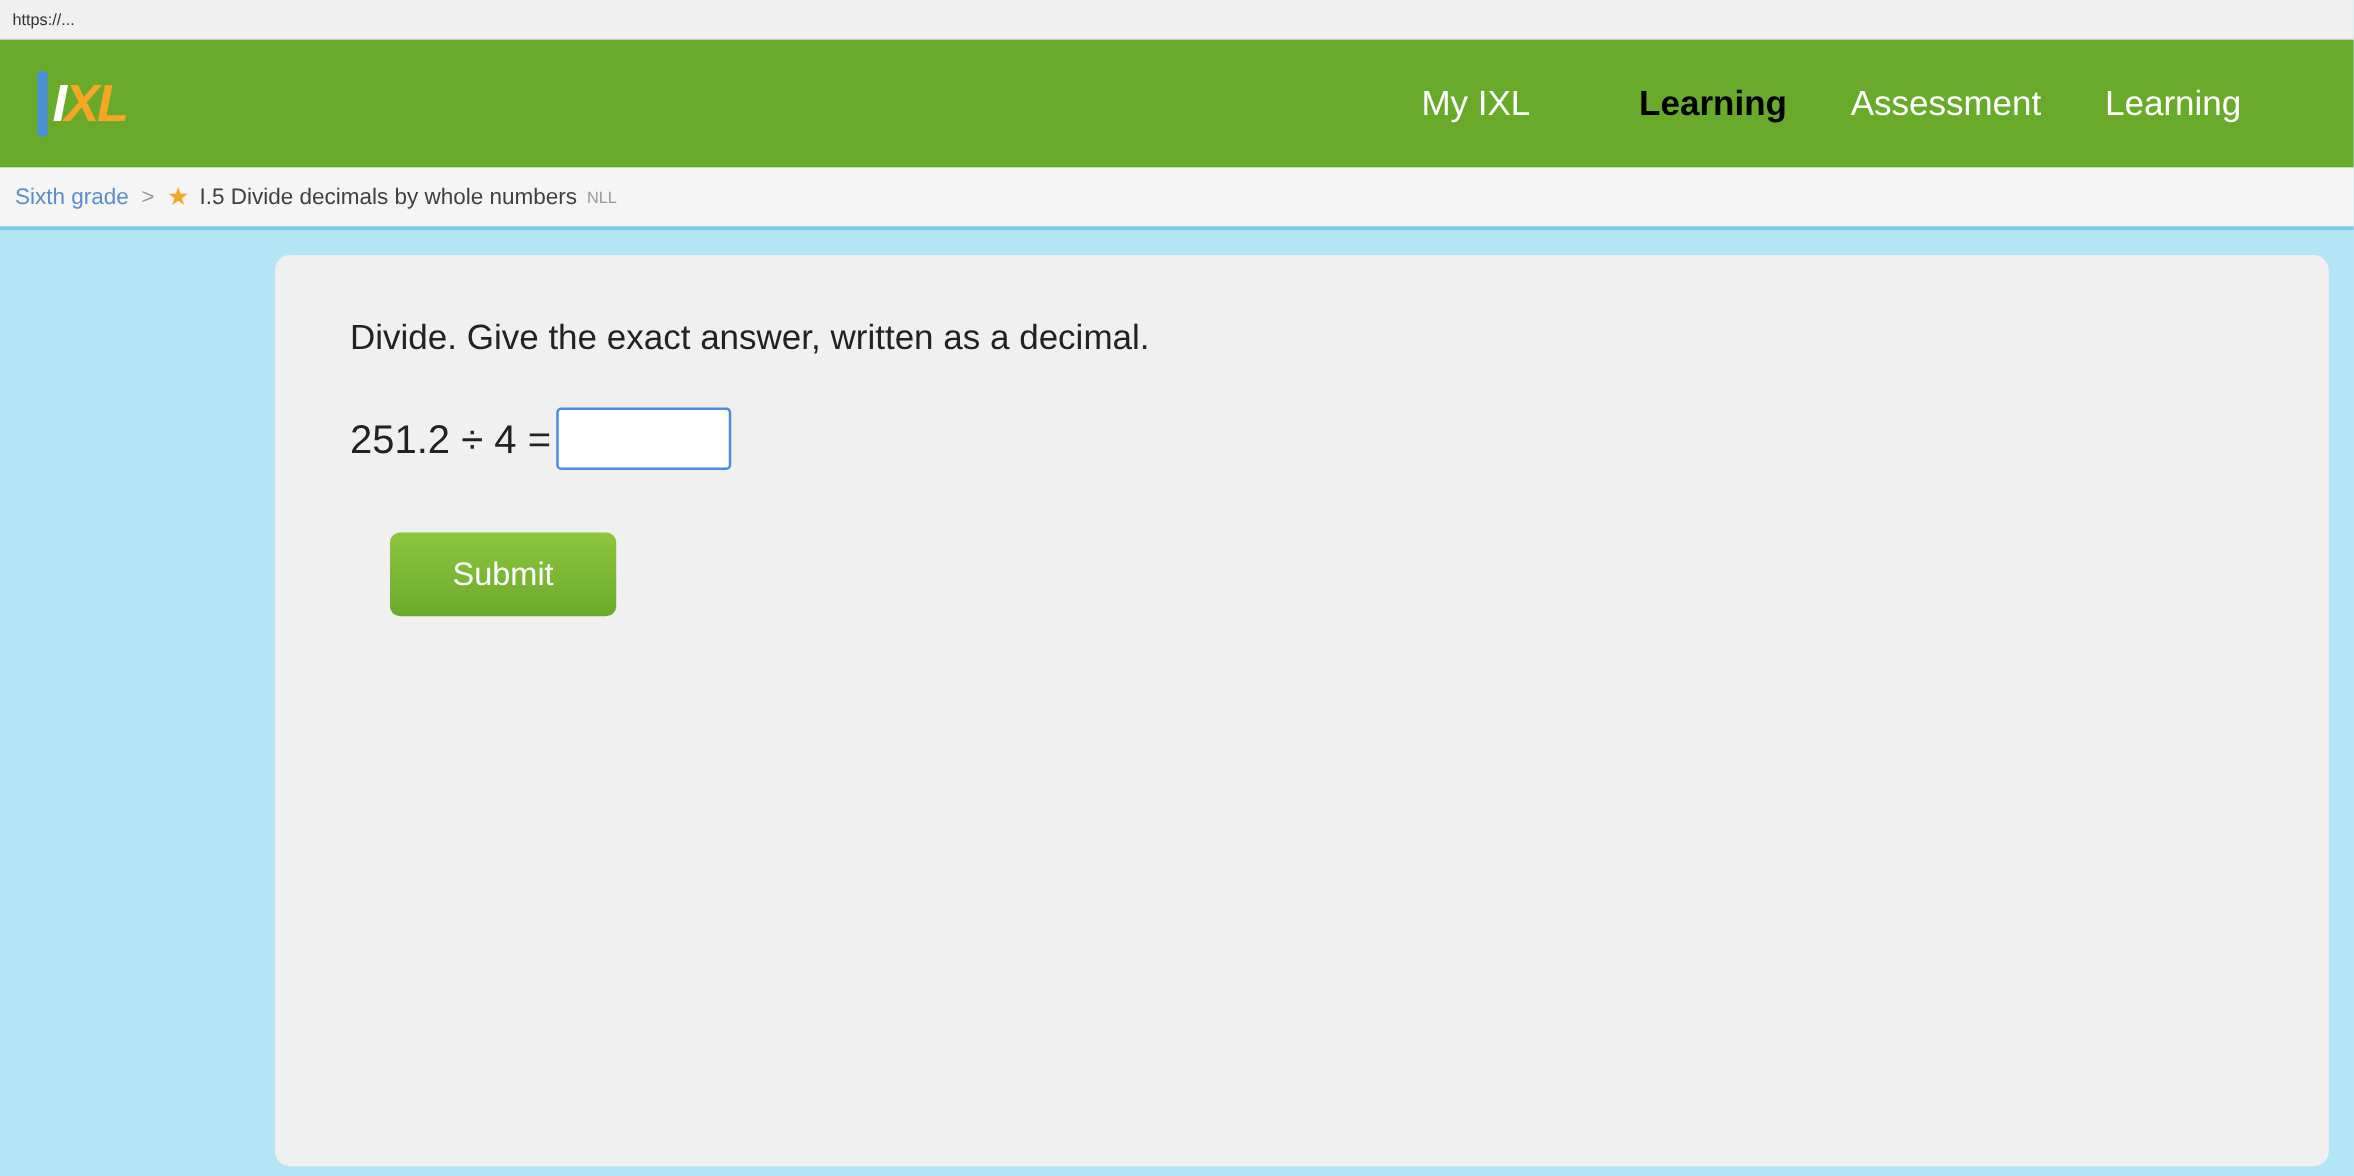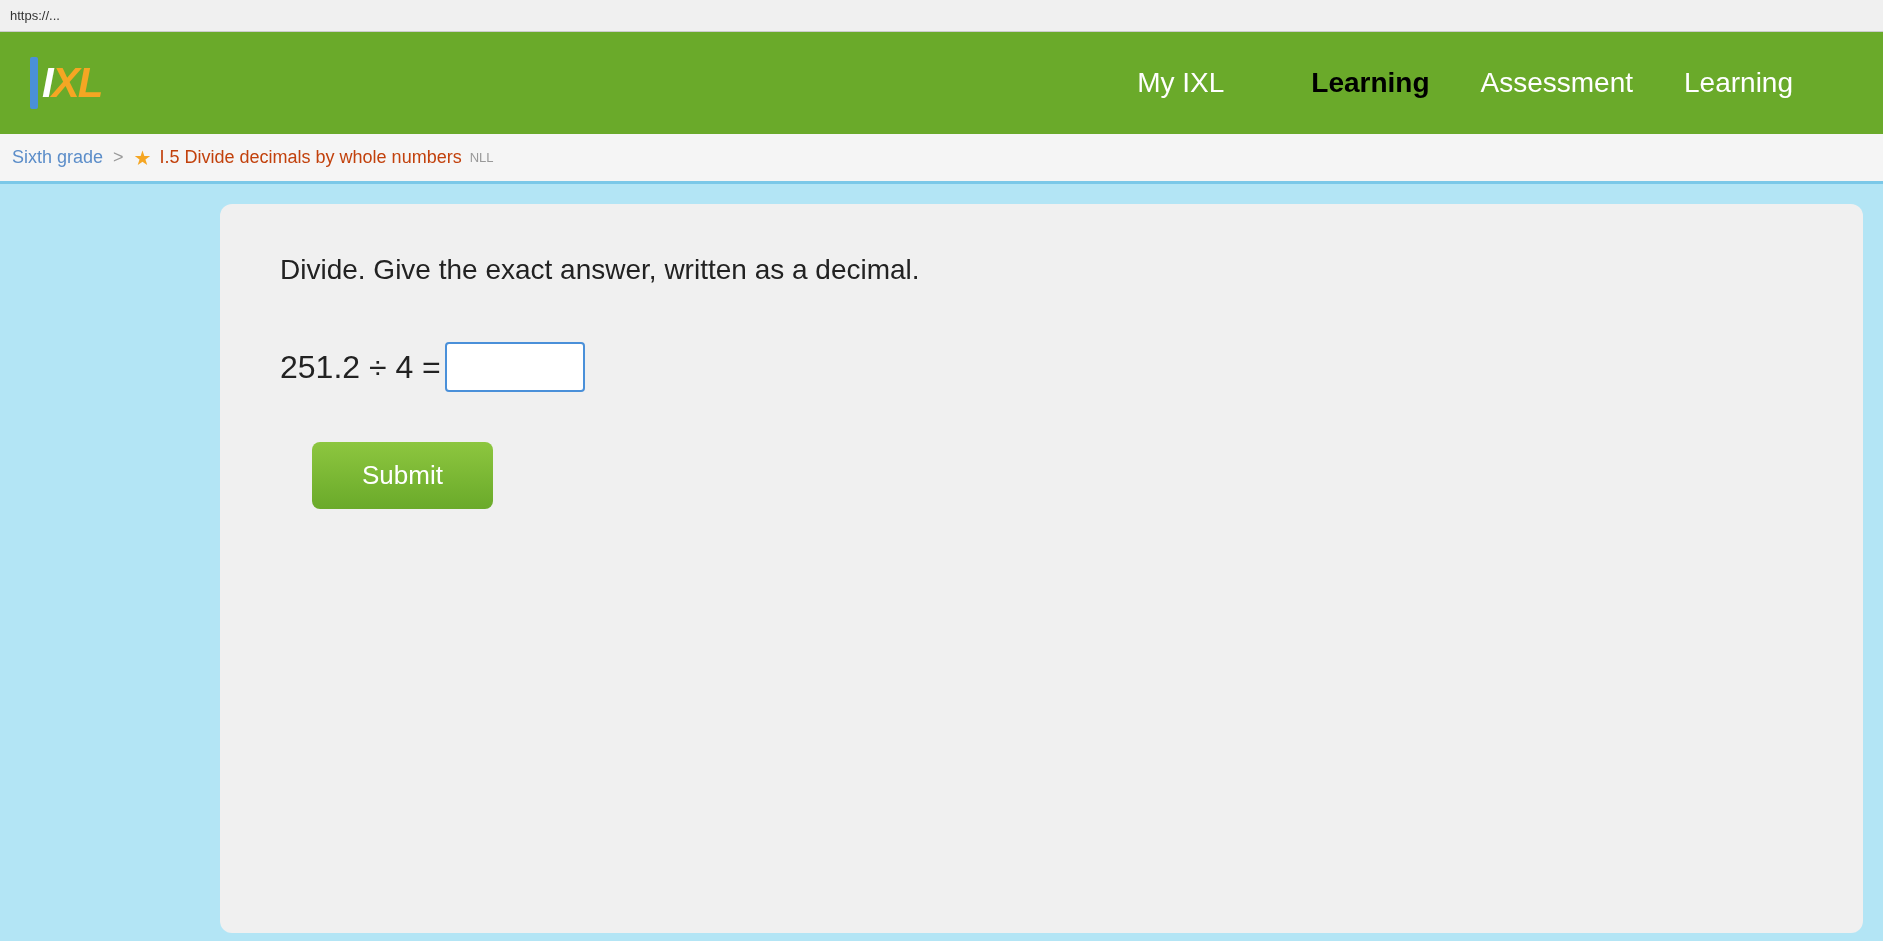--- a/index.html
+++ b/index.html
@@ -109,21 +109,21 @@
     }
 
     .breadcrumb-star {
       color: #f5a623;
       font-size: 20px;
       margin-right: 8px;
     }
 
     .breadcrumb-current {
       font-size: 18px;
-      color: #c2410c;
+      color: #404040;
     }
 
     .breadcrumb-code {
       font-size: 13px;
       color: #999;
       margin-left: 8px;
     }
 
     
     .main-area {
@@ -144,21 +144,21 @@
       flex: 1;
       background: #f0f0f0;
       margin: 20px 20px 20px 0;
       border-radius: 12px;
       padding: 50px 60px;
     }
 
     .question-instruction {
       font-size: 28px;
       color: #222;
-      margin-bottom: 56px;
+      margin-bottom: 40px;
       font-weight: normal;
     }
 
     .math-row {
       display: flex;
       align-items: center;
       gap: 4px;
       font-size: 32px;
       color: #222;
       margin-bottom: 50px;

